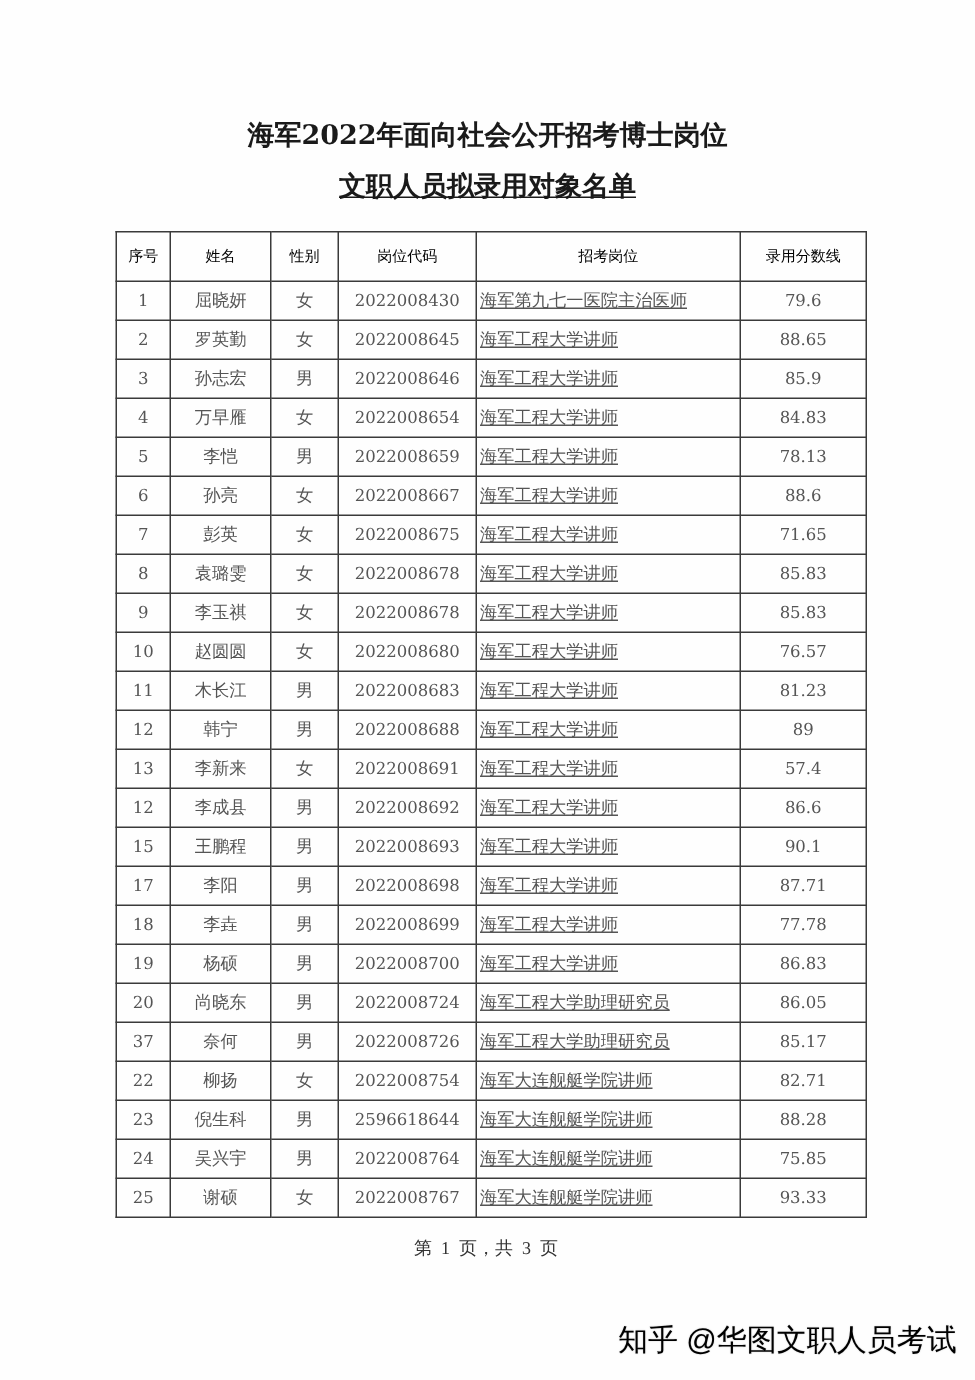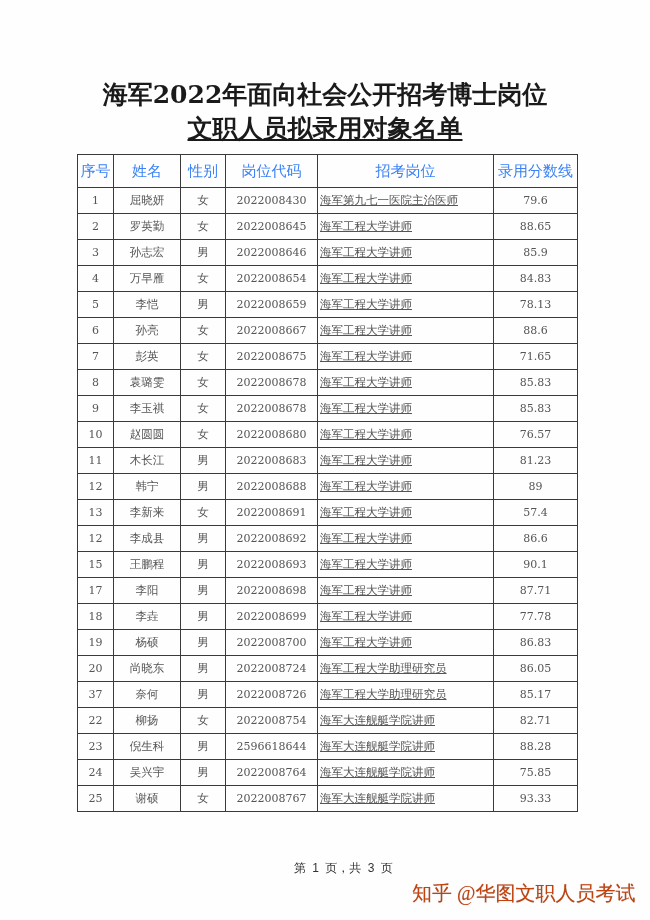--- a/index.html
+++ b/index.html
@@ -3,46 +3,46 @@
   <meta charset="utf-8">
   <style>
     html, body { margin: 0; padding: 0; }
     body {
       width: 650px; height: 920px; background: #fefefe; position: relative; overflow: hidden;
       font-family: "DejaVu Serif", "Liberation Serif", serif; color: #333;
     }
     .title {
       position: absolute; left: 0; width: 650px; text-align: center;
       font-family: "DejaVu Serif", serif; font-weight: bold; color: #1a1a1a;
-      font-size: 25px; letter-spacing: 0px;
+      font-size: 18px; letter-spacing: 0px;
     }
     .title.l1 { top: 78px; }
     .title.l2 { top: 112px; text-decoration: underline; }
     table.roster {
       position: absolute; left: 77px; top: 154px;
       border-collapse: collapse; table-layout: fixed; width: 500px;
     }
     table.roster th, table.roster td {
       border: 1.5px solid #3a3a3a; padding: 0; text-align: center; overflow: hidden; white-space: nowrap;
     }
     table.roster th {
-      height: 32px; font-family: Liberation Mono, monospace; font-weight: normal; font-size: 15px; color: #3b82f6;
+      height: 32px; font-family: Liberation Mono, monospace; font-weight: normal; font-size: 10px; color: #000000;
     }
     table.roster td {
       height: 25px; font-size: 11.5px; color: #555;
     }
     table.roster td.post { text-align: left; padding-left: 2px; text-decoration: underline; }
     table.roster td.num { font-size: 11px; }
     .page-no {
-      position: absolute; top: 860px; left: 276px; font-size: 12px; color: #333;
-      font-family: Liberation Sans, sans-serif; word-spacing: 3px; margin-left: 18px;
+      position: absolute; top: 824px; left: 276px; font-size: 12px; color: #333;
+      font-family: Liberation Serif, serif; word-spacing: 3px;
     }
     .watermark {
-      position: absolute; top: 880px; left: 412px; font-size: 20px; color: #c2410c;
-      font-family: Liberation Serif, serif; text-shadow: 0 0 1px #bdbdbd; letter-spacing: 0px;
+      position: absolute; top: 880px; left: 412px; font-size: 20px; color: #000000;
+      font-family: Liberation Sans, sans-serif; text-shadow: 0 0 1px #bdbdbd; letter-spacing: 0px;
     }
   </style>
 </head>
 <body>
 
 <div class="title l1">海军2022年面向社会公开招考博士岗位</div>
 <div class="title l2">文职人员拟录用对象名单</div>
 
 <table class="roster">
   <colgroup>

